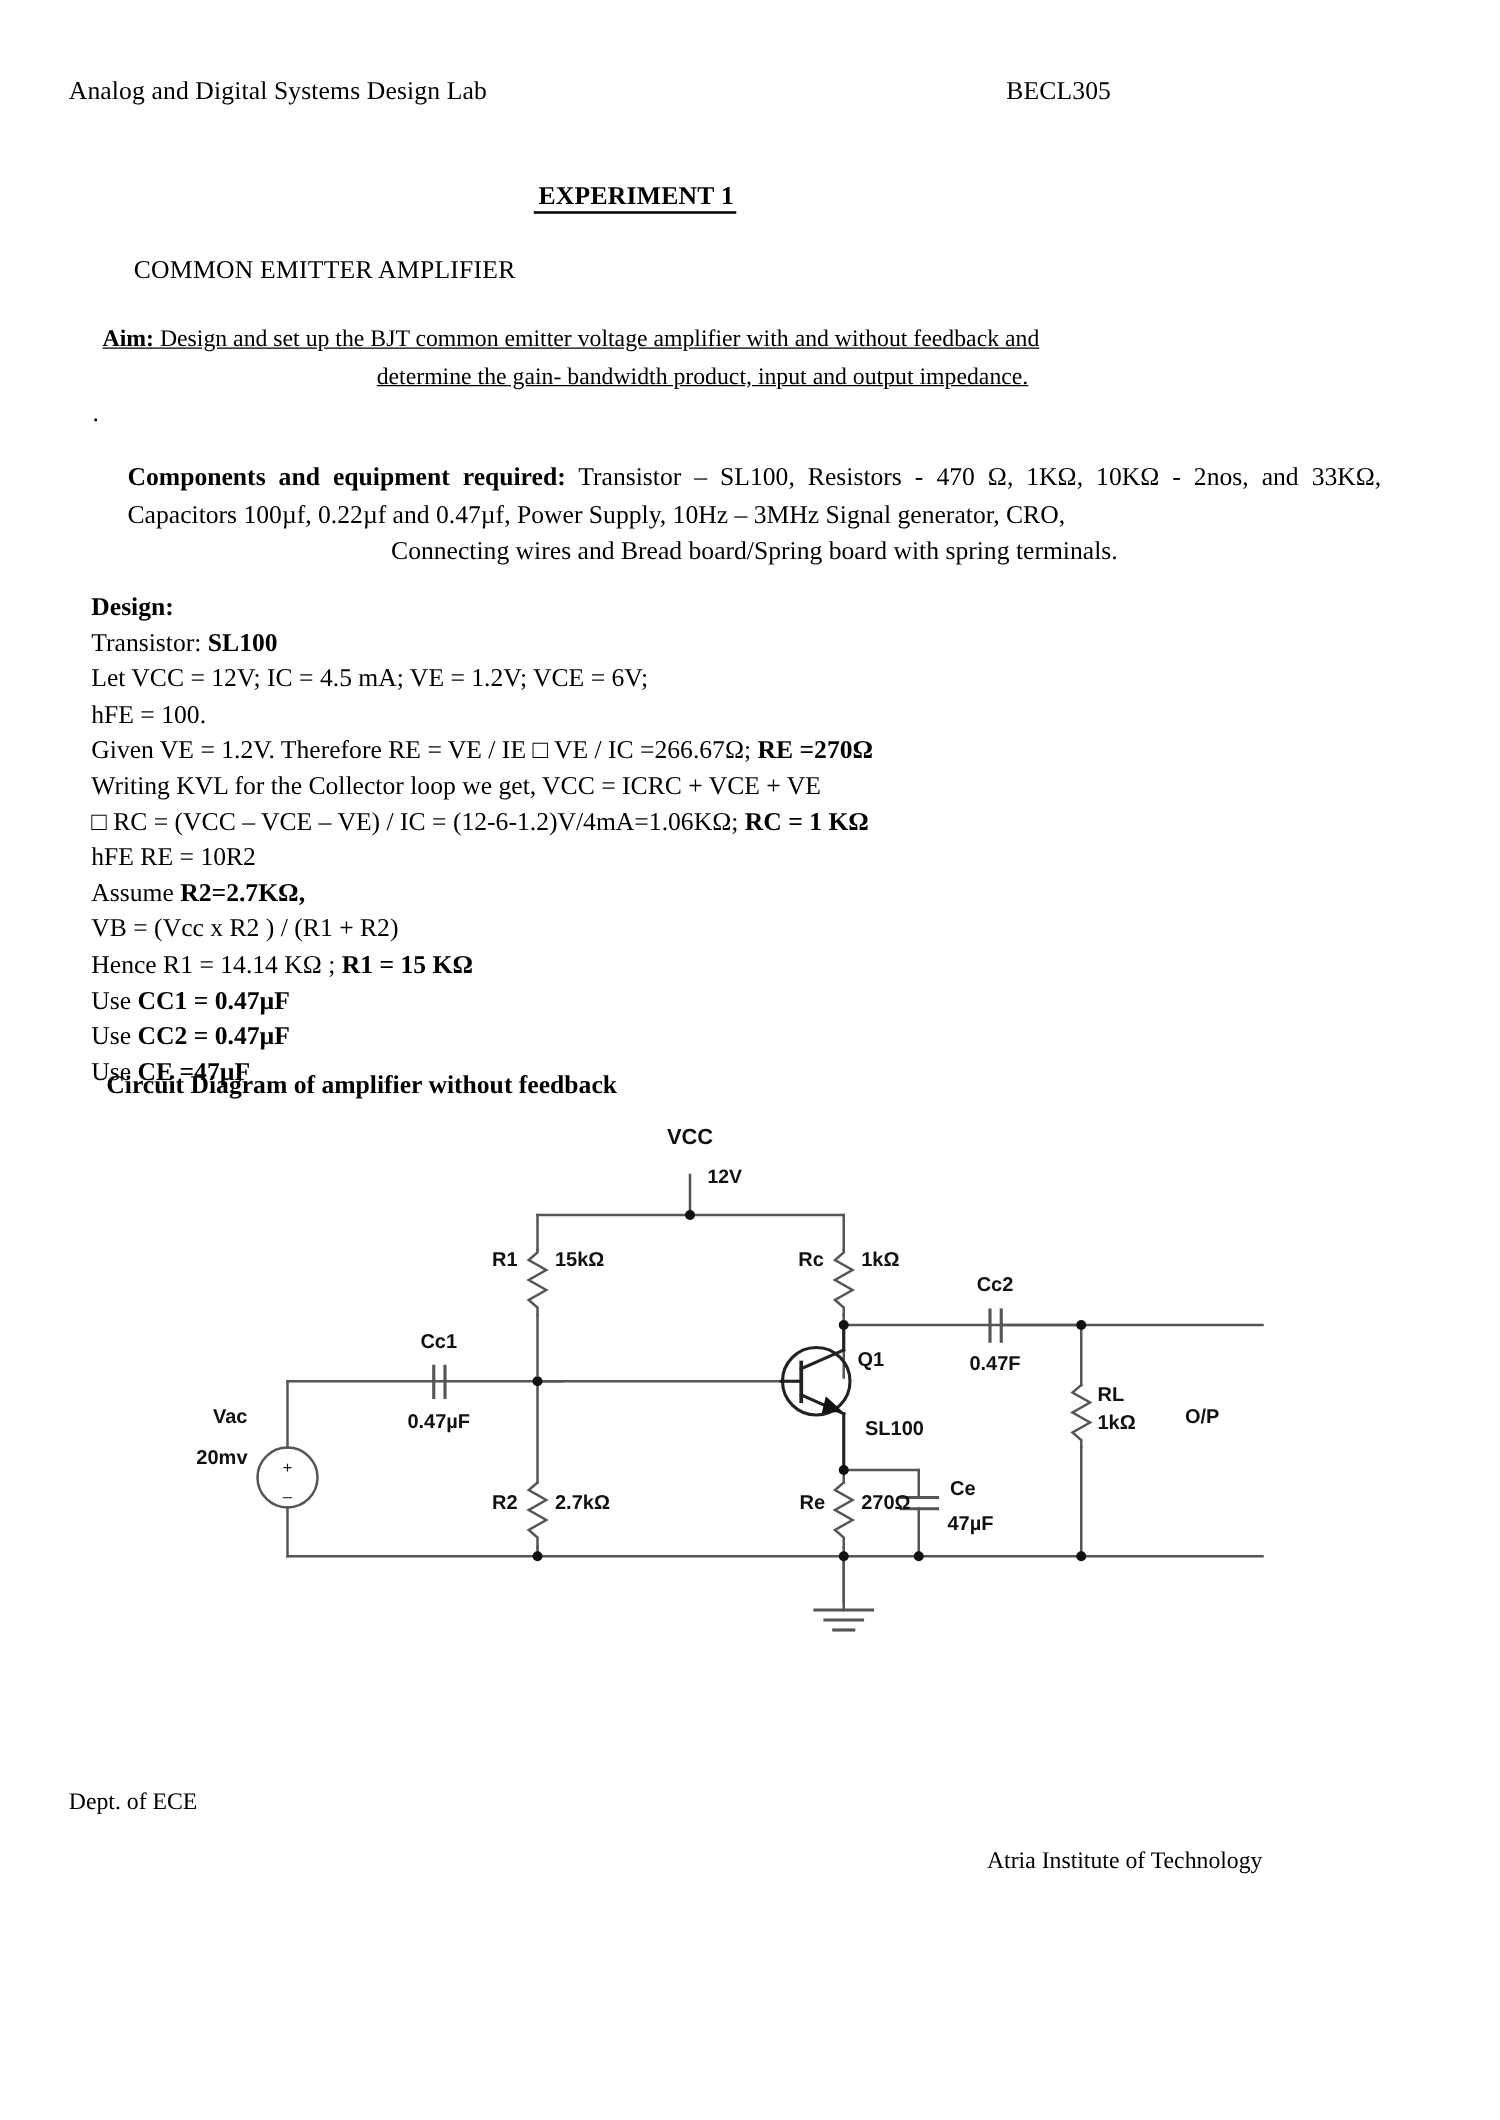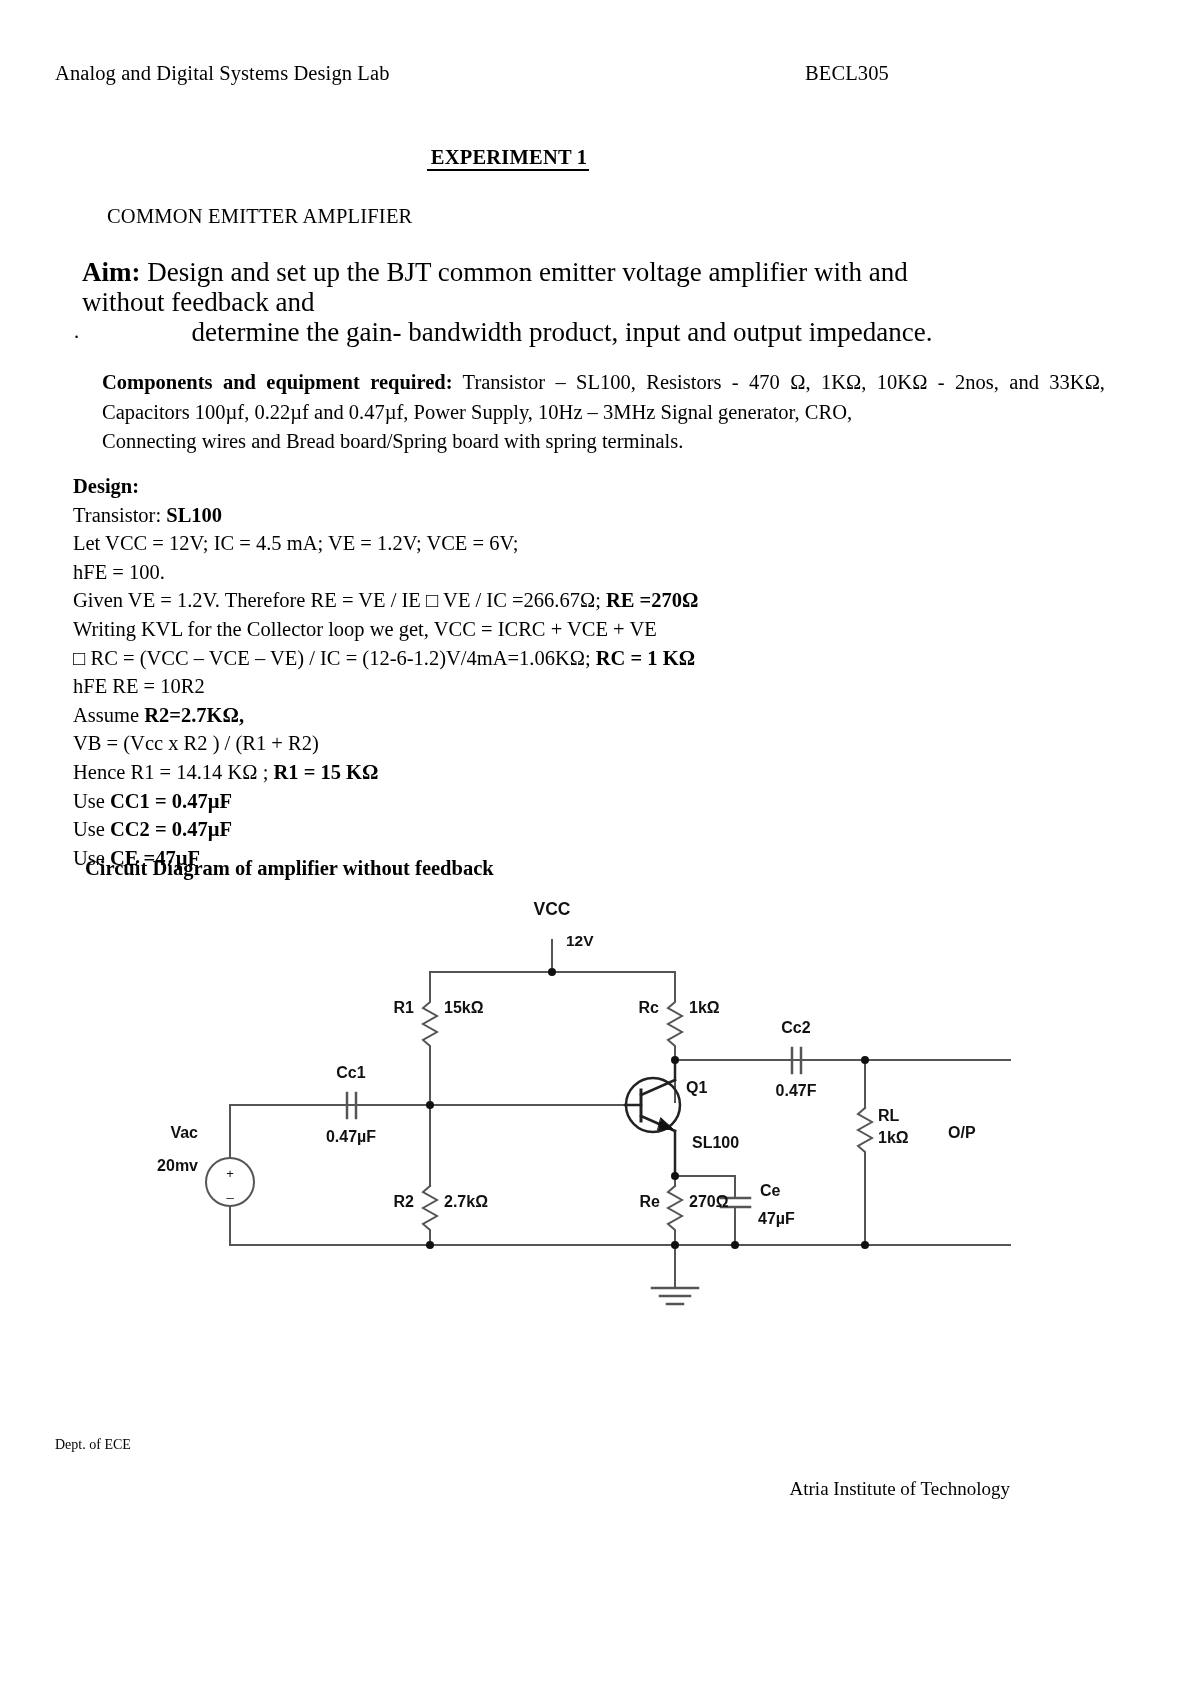--- a/index.html
+++ b/index.html
@@ -60,22 +60,23 @@
     font-size: 20.5px;
     margin-left: 35px;
   }
   #ce-amp { top: 205px; letter-spacing: 0.2px; }
 
   .aim-block {
     position: absolute;
     top: 257px;
     left: 82px;
     width: 900px;
-    font-size: 27px;
+    font-size: 19px;
     line-height: 30px;
+    text-decoration: underline;
   }
   .aim-line2 {
     display: block;
     text-align: center;
     padding-left: 60px;
   }
   b { font-weight: bold; }
 
   .dot-line {
     position: absolute;
@@ -87,21 +88,21 @@
   .components {
     position: absolute;
     top: 368px;
     left: 73px;
     width: 1003px;
     font-size: 20.5px;
     line-height: 29.5px;
     text-align: justify;
     margin-left: 29px;
   }
-  .components .l3 { text-align: left; }
+  .components .l3 { text-align: center; }
 
   .design-block {
     position: absolute;
     top: 472px;
     left: 73px;
     width: 900px;
     font-size: 20.5px;
     line-height: 28.6px;
   }
   .design-block div { white-space: pre-wrap; font-family: Liberation Serif, serif; }
@@ -123,21 +124,21 @@
     width: 960px;
     height: 450px;
   }
   .circuit-wrap svg { display: block; }
 
   
   .footer-left {
     position: absolute;
     bottom: 243px;
     left: 55px;
-    font-size: 14px;
+    font-size: 19px;
   }
   .footer-right {
     position: absolute;
     bottom: 196px;
     right: 190px;
     font-size: 19px;
   }
 </style>
 </head>
 <body>

